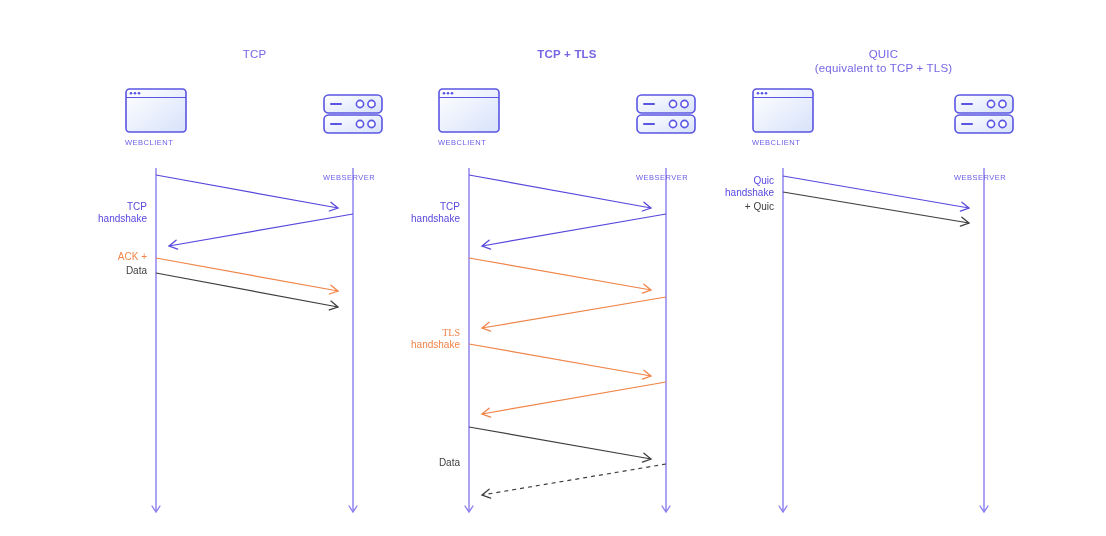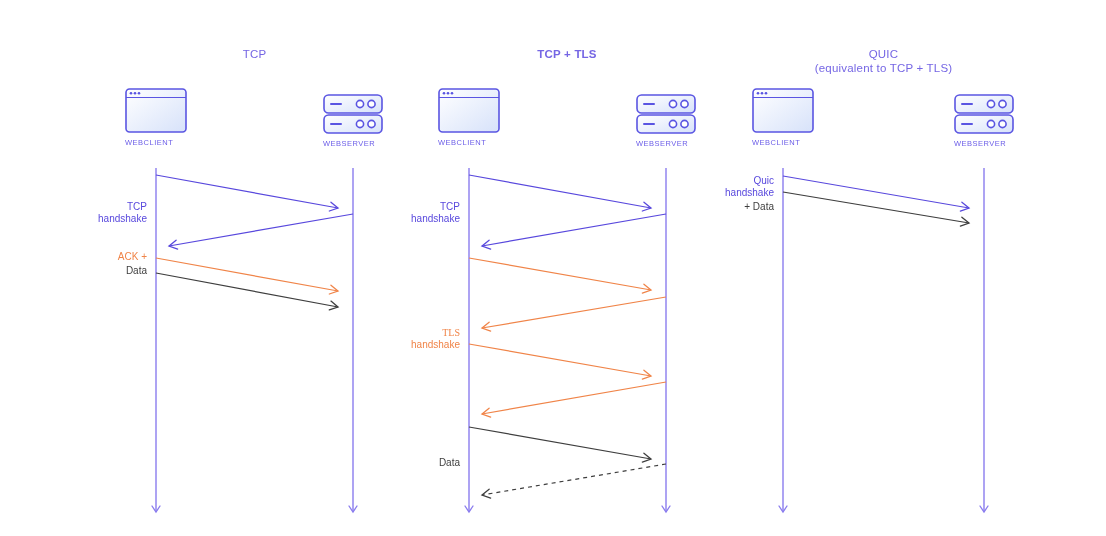--- a/index.html
+++ b/index.html
@@ -19,21 +19,21 @@
     text-align:center;z-index:2;white-space:nowrap;
   }
   .panel-title,.panel-subtitle{
     font-size:11.5px;line-height:14px;color:var(--title);letter-spacing:0.2px;
   }
   .node{
     position:absolute;transform:translateX(-50%);z-index:2;
     display:flex;flex-direction:column;align-items:flex-start;
   }
   .client-node{top:88px;}
-  .server-node{top:94px;}
+  .server-node{top:94px;gap:34px;}
   .client-icon{width:62px;height:45px;display:block;}
   .server-icon{width:60px;height:40px;display:block;}
   .node-label{
     font-size:7.5px;letter-spacing:0.5px;color:var(--node-label);
     margin-top:5px;white-space:nowrap;
   }
   .msg-label{
     position:absolute;z-index:2;font-size:10px;line-height:12px;
     text-align:right;white-space:nowrap;
   }
@@ -168,14 +168,14 @@
     <div class="msg-label" style="color: rgb(88, 72, 221); right: 959px; top: 213px;">handshake</div>
     <div class="msg-label" style="color: rgb(240, 132, 72); right: 959px; top: 251px;">ACK +</div>
     <div class="msg-label" style="color: rgb(62, 62, 62); right: 959px; top: 265px;">Data</div>
     <div class="msg-label" style="color: rgb(88, 72, 221); right: 646px; top: 201px;">TCP</div>
     <div class="msg-label" style="color: rgb(88, 72, 221); right: 646px; top: 213px;">handshake</div>
     <div class="msg-label" style="color: rgb(240, 132, 72); right: 646px; top: 327px; font-family: Liberation Serif, serif;">TLS</div>
     <div class="msg-label" style="color: rgb(240, 132, 72); right: 646px; top: 339px;">handshake</div>
     <div class="msg-label" style="color: rgb(62, 62, 62); right: 646px; top: 457px;">Data</div>
     <div class="msg-label" style="color: rgb(88, 72, 221); right: 332px; top: 175px;">Quic</div>
     <div class="msg-label" style="color: rgb(88, 72, 221); right: 332px; top: 187px;">handshake</div>
-    <div class="msg-label" style="color: rgb(62, 62, 62); right: 332px; top: 201px;">+ Data</div>
+    <div class="msg-label" style="color: rgb(62, 62, 62); right: 332px; top: 201px;">+ Quic</div>
   </div>
 
 </body></html>

